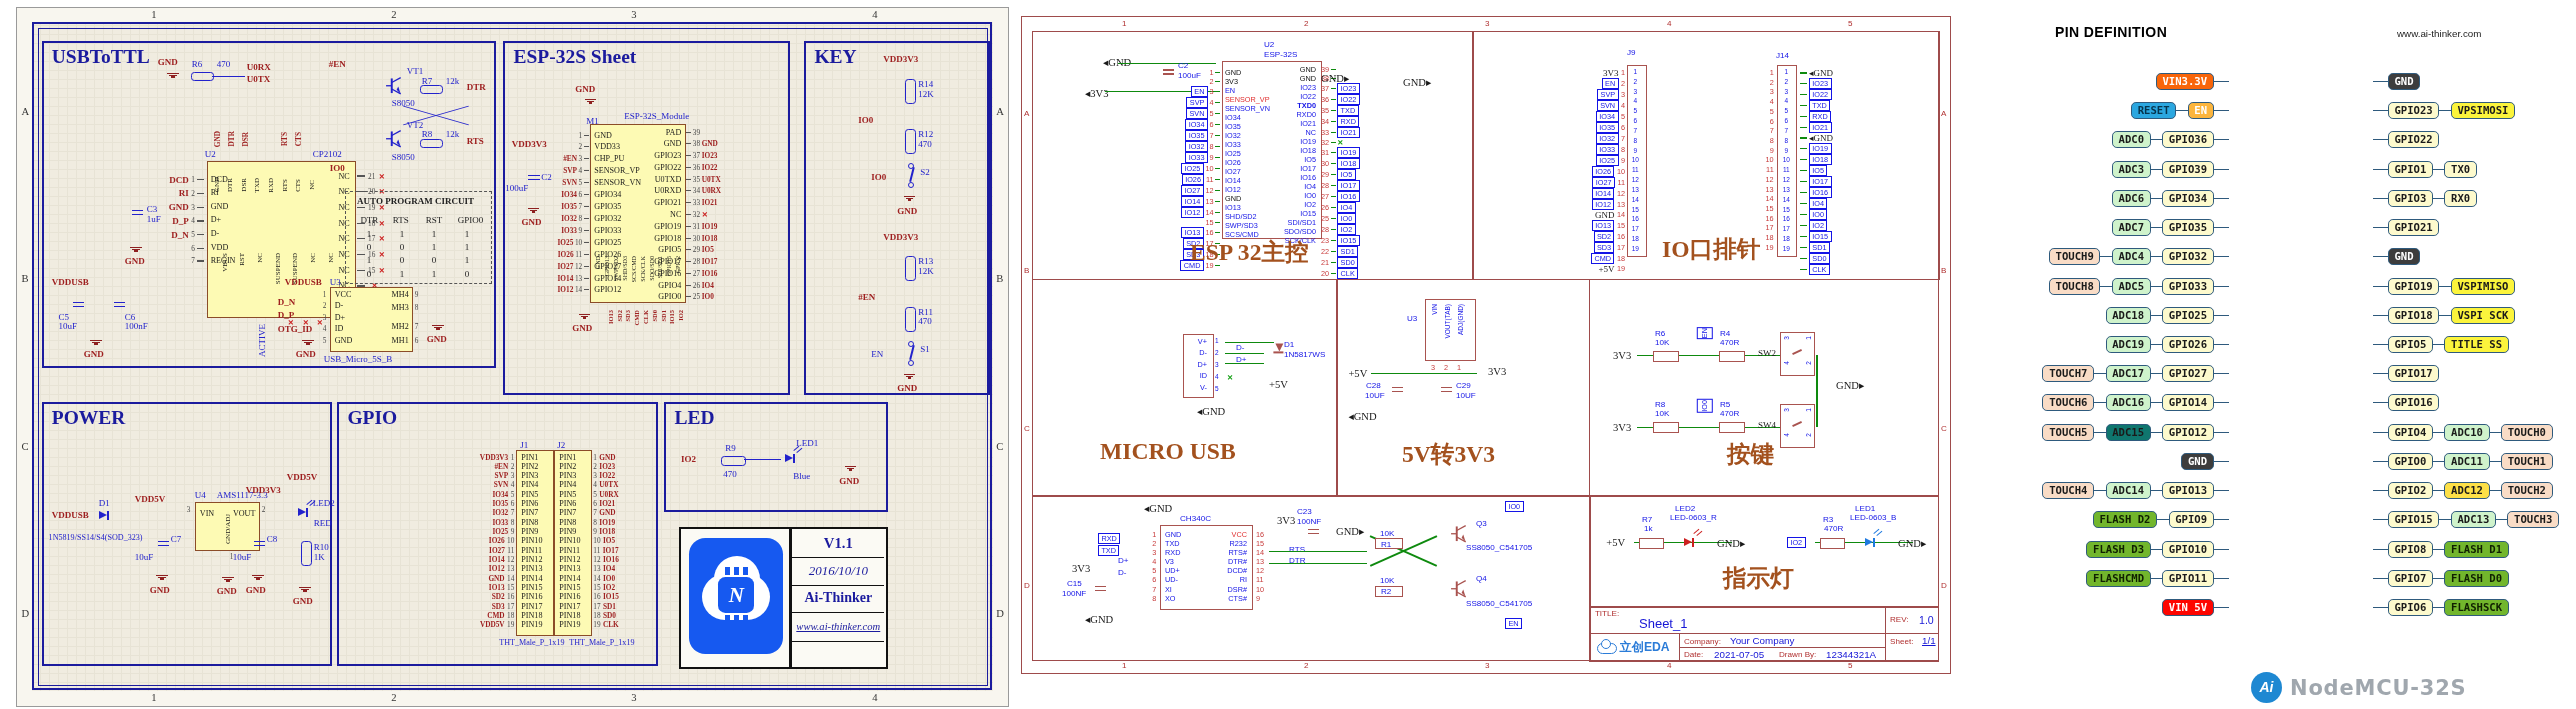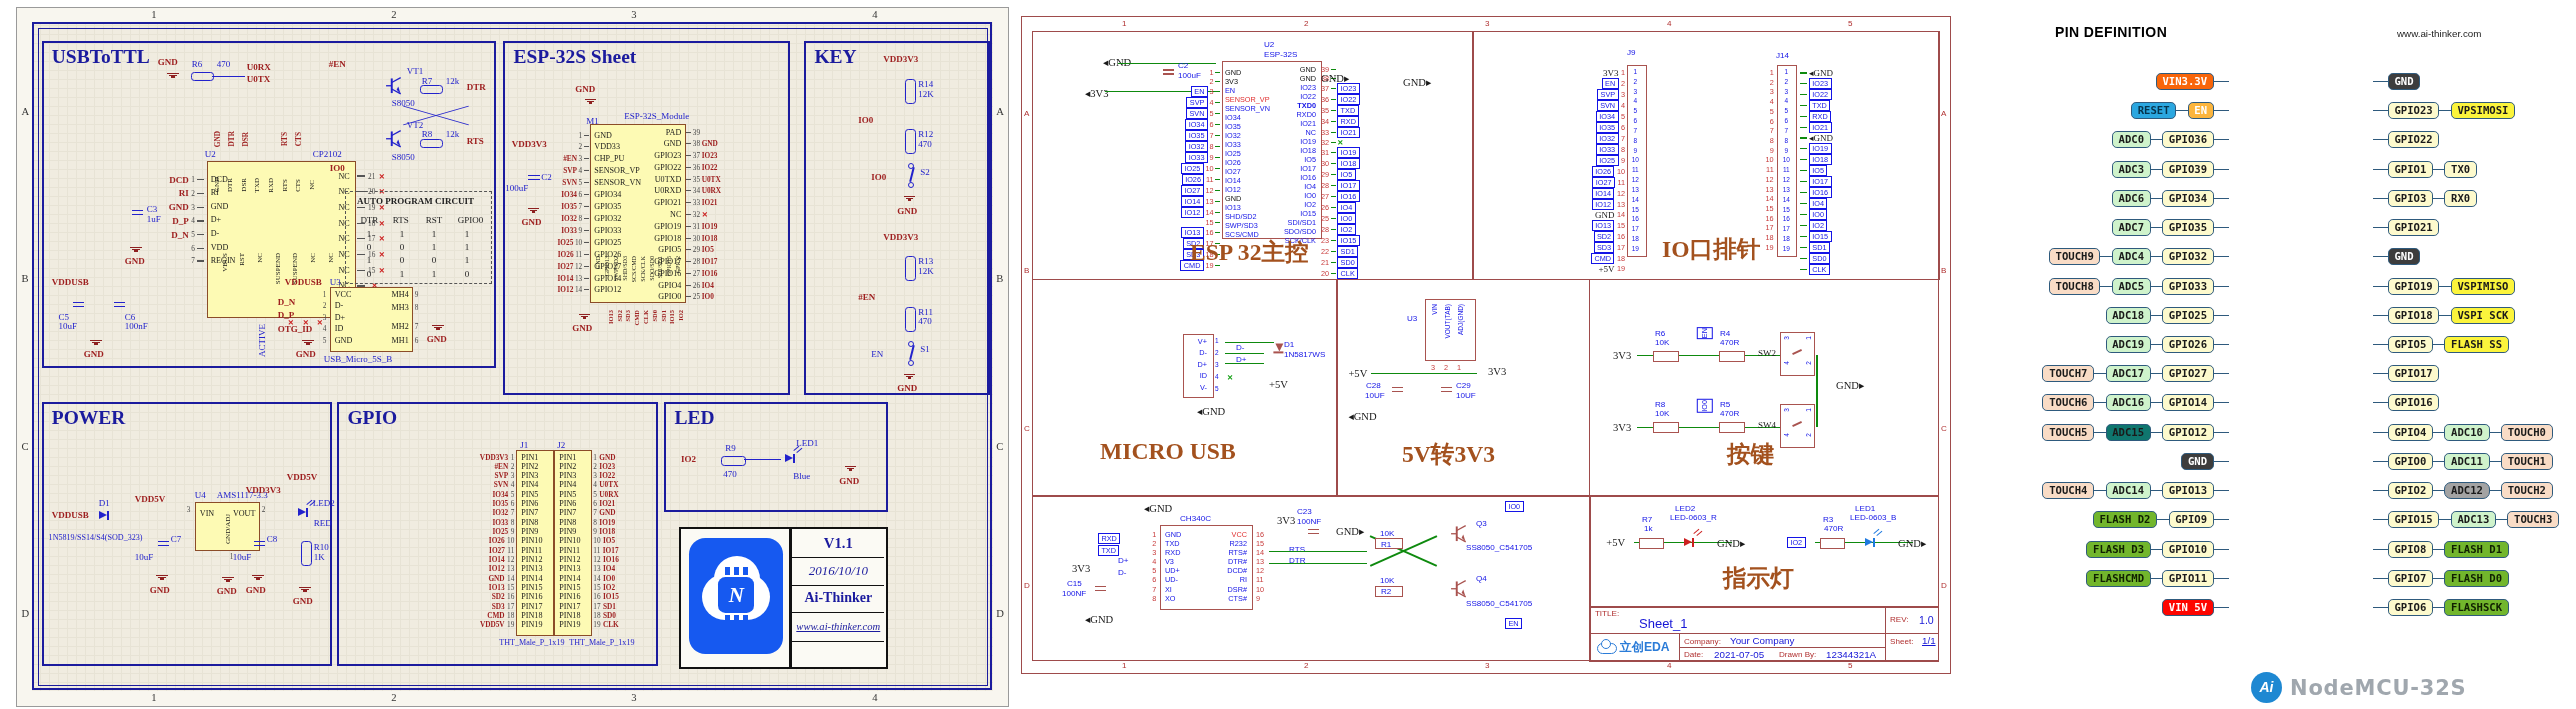--- a/index.html
+++ b/index.html
@@ -1916,21 +1916,21 @@
           <div class="a pline" style="position: relative; width: 14.7px;"></div>
           <div class="a pbox" style="position: relative; background: rgb(253, 250, 205); color: rgb(26, 26, 26);">GPIO18</div>
           <div class="a pline" style="position: relative; width: 11.4px;"></div>
           <div class="a pbox" style="position: relative; background: rgb(251, 244, 60); color: rgb(26, 26, 26);">VSPI SCK</div>
         </div>
         <div class="a brdpin" style="left: 332px; top: 309px; width: 75px; text-align: right;">P18</div>
         <div class="a prow" style="left: 420px; top: 333px; width: 277px; height: 23px; justify-content: flex-start;">
           <div class="a pline" style="position: relative; width: 14.7px;"></div>
           <div class="a pbox" style="position: relative; background: rgb(253, 250, 205); color: rgb(26, 26, 26);">GPIO5</div>
           <div class="a pline" style="position: relative; width: 11.4px;"></div>
-          <div class="a pbox" style="position: relative; background: rgb(251, 244, 60); color: rgb(26, 26, 26);">FLASH SS</div>
+          <div class="a pbox" style="position: relative; background: rgb(251, 244, 60); color: rgb(26, 26, 26);">TITLE SS</div>
         </div>
         <div class="a brdpin" style="left: 332px; top: 338px; width: 75px; text-align: right;">P5</div>
         <div class="a prow" style="left: 420px; top: 362px; width: 277px; height: 23px; justify-content: flex-start;">
           <div class="a pline" style="position: relative; width: 14.7px;"></div>
           <div class="a pbox" style="position: relative; background: rgb(253, 250, 205); color: rgb(26, 26, 26);">GPIO17</div>
         </div>
         <div class="a brdpin" style="left: 332px; top: 367px; width: 75px; text-align: right;">P17</div>
         <div class="a prow" style="left: 420px; top: 391px; width: 277px; height: 23px; justify-content: flex-start;">
           <div class="a pline" style="position: relative; width: 14.7px;"></div>
           <div class="a pbox" style="position: relative; background: rgb(253, 250, 205); color: rgb(26, 26, 26);">GPIO16</div>
@@ -1951,21 +1951,21 @@
           <div class="a pline" style="position: relative; width: 11.4px;"></div>
           <div class="a pbox" style="position: relative; background: rgb(207, 243, 203); color: rgb(26, 26, 26);">ADC11</div>
           <div class="a pline" style="position: relative; width: 11.4px;"></div>
           <div class="a pbox" style="position: relative; background: rgb(249, 220, 198); color: rgb(26, 26, 26);">TOUCH1</div>
         </div>
         <div class="a brdpin" style="left: 332px; top: 455px; width: 75px; text-align: right;">P0</div>
         <div class="a prow" style="left: 420px; top: 479px; width: 277px; height: 23px; justify-content: flex-start;">
           <div class="a pline" style="position: relative; width: 14.7px;"></div>
           <div class="a pbox" style="position: relative; background: rgb(253, 250, 205); color: rgb(26, 26, 26);">GPIO2</div>
           <div class="a pline" style="position: relative; width: 11.4px;"></div>
-          <div class="a pbox" style="position: relative; background: #a3a3a3; color: rgb(26, 26, 26); border-radius: 7px;">ADC12</div>
+          <div class="a pbox" style="position: relative; background: #fde047; color: rgb(26, 26, 26);">ADC12</div>
           <div class="a pline" style="position: relative; width: 11.4px;"></div>
           <div class="a pbox" style="position: relative; background: rgb(249, 220, 198); color: rgb(26, 26, 26);">TOUCH2</div>
         </div>
         <div class="a brdpin" style="left: 332px; top: 484px; width: 75px; text-align: right;">P2</div>
         <div class="a prow" style="left: 420px; top: 508px; width: 277px; height: 23px; justify-content: flex-start;">
           <div class="a pline" style="position: relative; width: 14.7px;"></div>
           <div class="a pbox" style="position: relative; background: rgb(253, 250, 205); color: rgb(26, 26, 26);">GPIO15</div>
           <div class="a pline" style="position: relative; width: 11.4px;"></div>
           <div class="a pbox" style="position: relative; background: rgb(207, 243, 203); color: rgb(26, 26, 26);">ADC13</div>
           <div class="a pline" style="position: relative; width: 11.4px;"></div>

